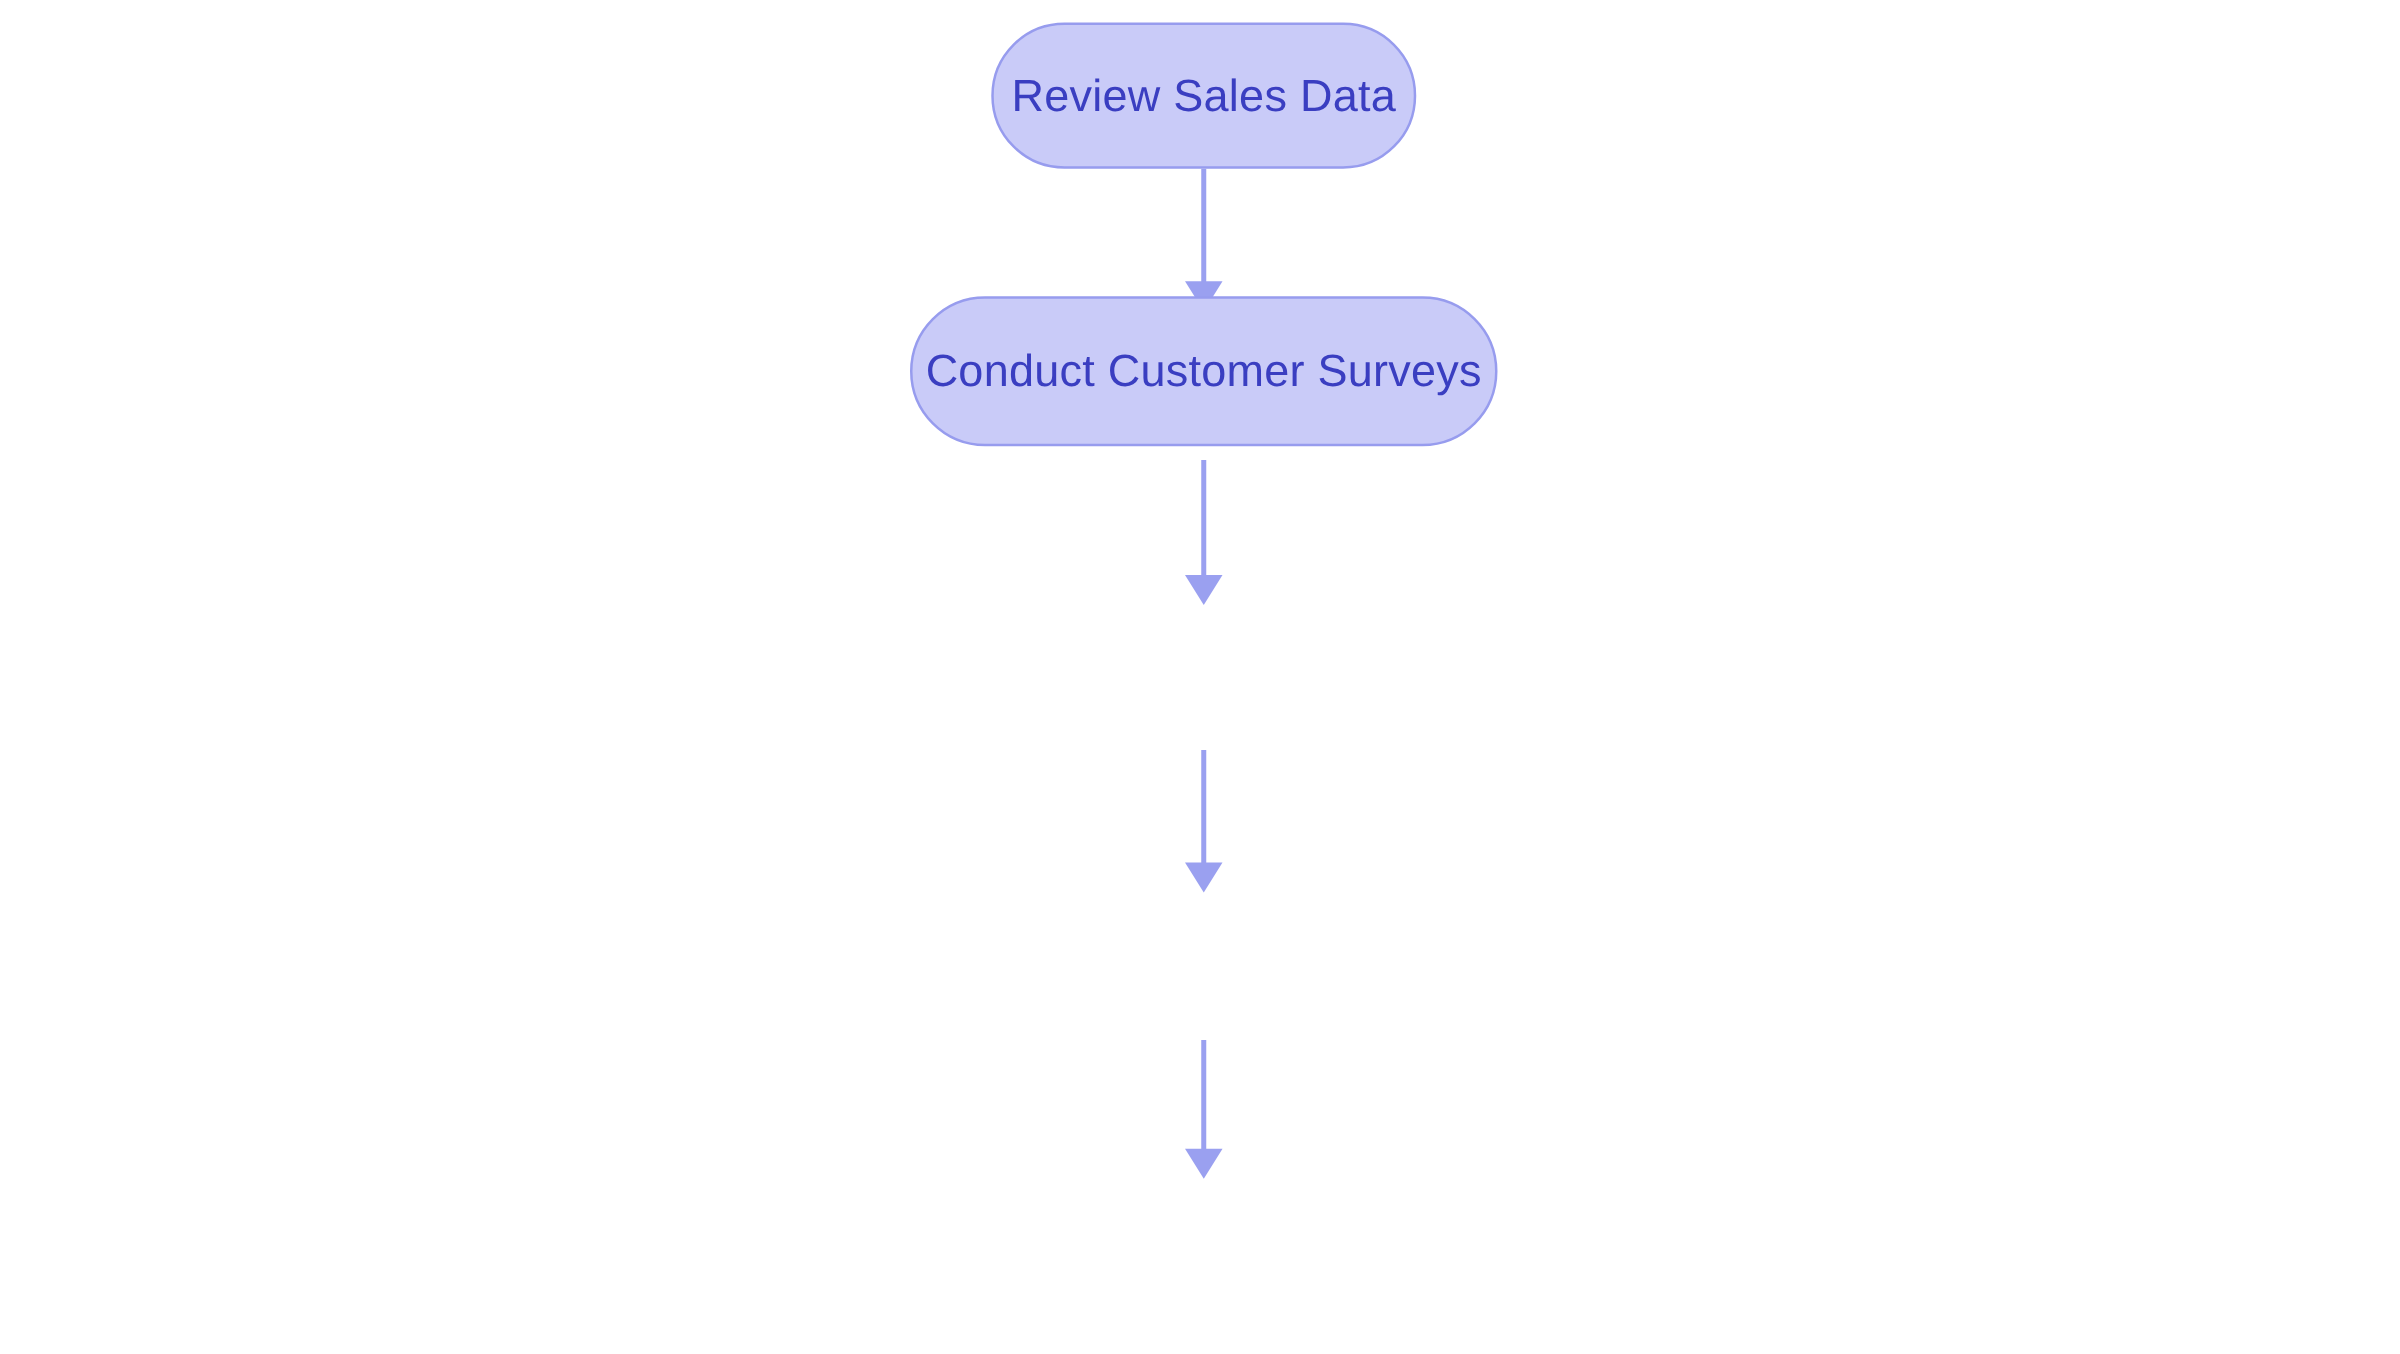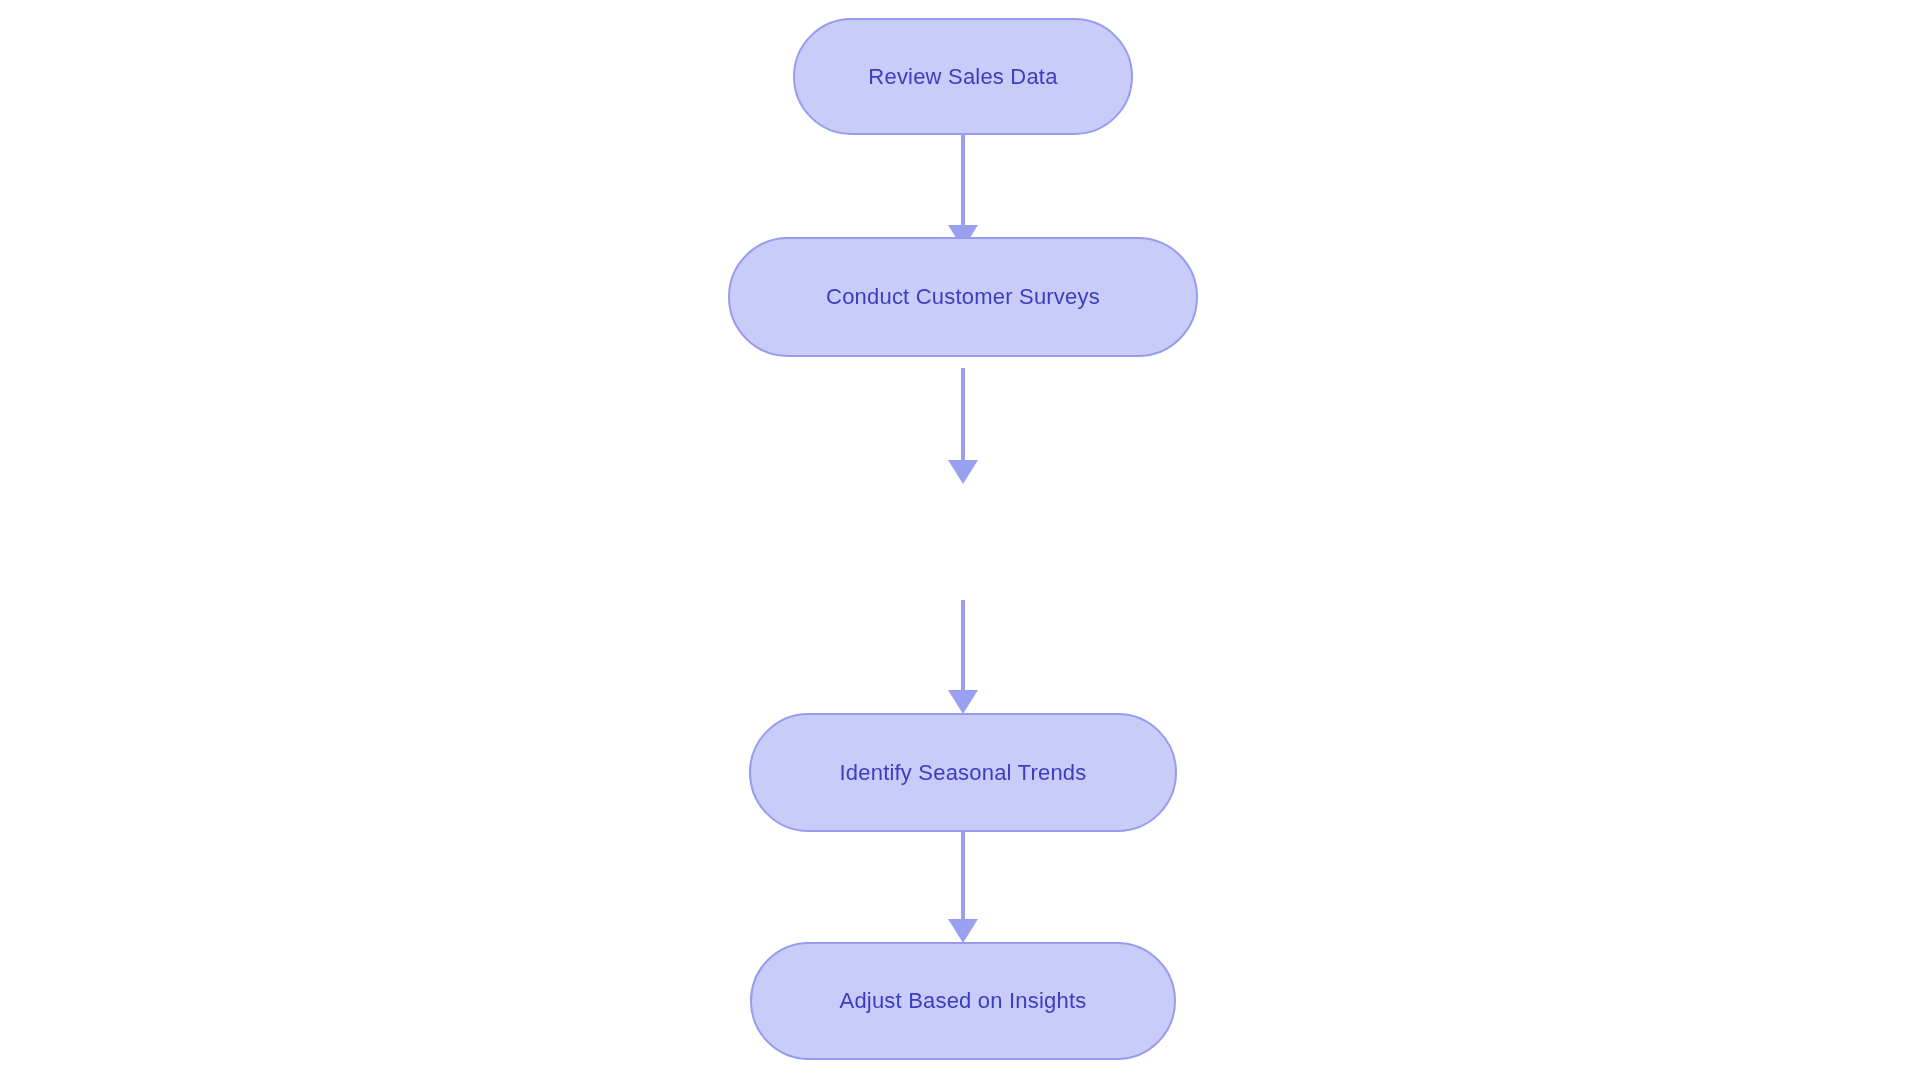--- a/index.html
+++ b/index.html
@@ -23,21 +23,21 @@
   }
   .node{
     position:absolute;
     display:flex;
     align-items:center;
     justify-content:center;
     background:var(--node-fill);
     border:2px solid var(--node-border);
     border-radius:60px;
     color:var(--node-text);
-    font-size:22px;
+    font-size:36px;
     letter-spacing:0.2px;
     text-align:center;
     white-space:nowrap;
   }
   .n1{left:793px;top:18px;width:340px;height:117px;}
   .n2{left:728px;top:237px;width:470px;height:120px;}
   .n3{left:669px;top:483px;width:588px;height:117px;}
   .n4{left:749px;top:713px;width:428px;height:119px;}
   .n5{left:750px;top:942px;width:426px;height:118px;}
 
@@ -82,24 +82,18 @@
     <span>Conduct Customer Surveys</span>
   </div>
 
   <div class="edge-line e2"></div>
   <div class="arrowhead a2"></div>
 
 
   <div class="edge-line e3"></div>
   <div class="arrowhead a3"></div>
 
-  <div class="node n4">
-    <span>Identify Seasonal Trends</span>
-  </div>
 
   <div class="edge-line e4"></div>
   <div class="arrowhead a4"></div>
 
-  <div class="node n5">
-    <span>Adjust Based on Insights</span>
-  </div>
 
 </div>
 
 </body></html>

